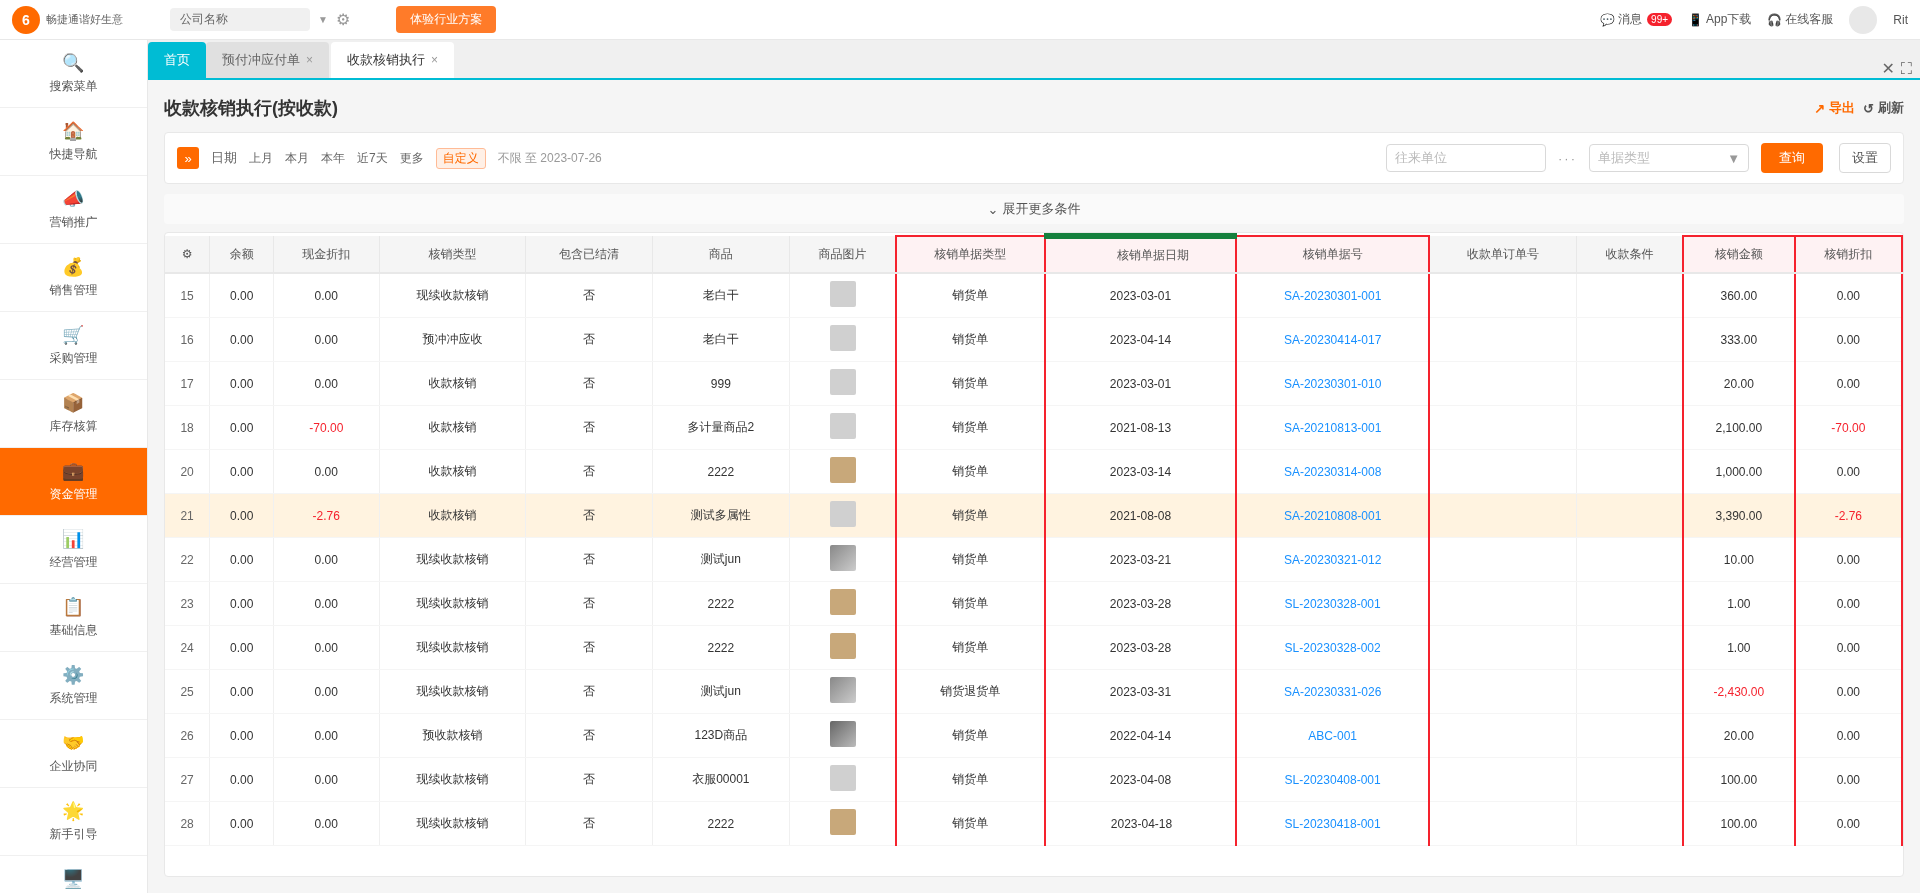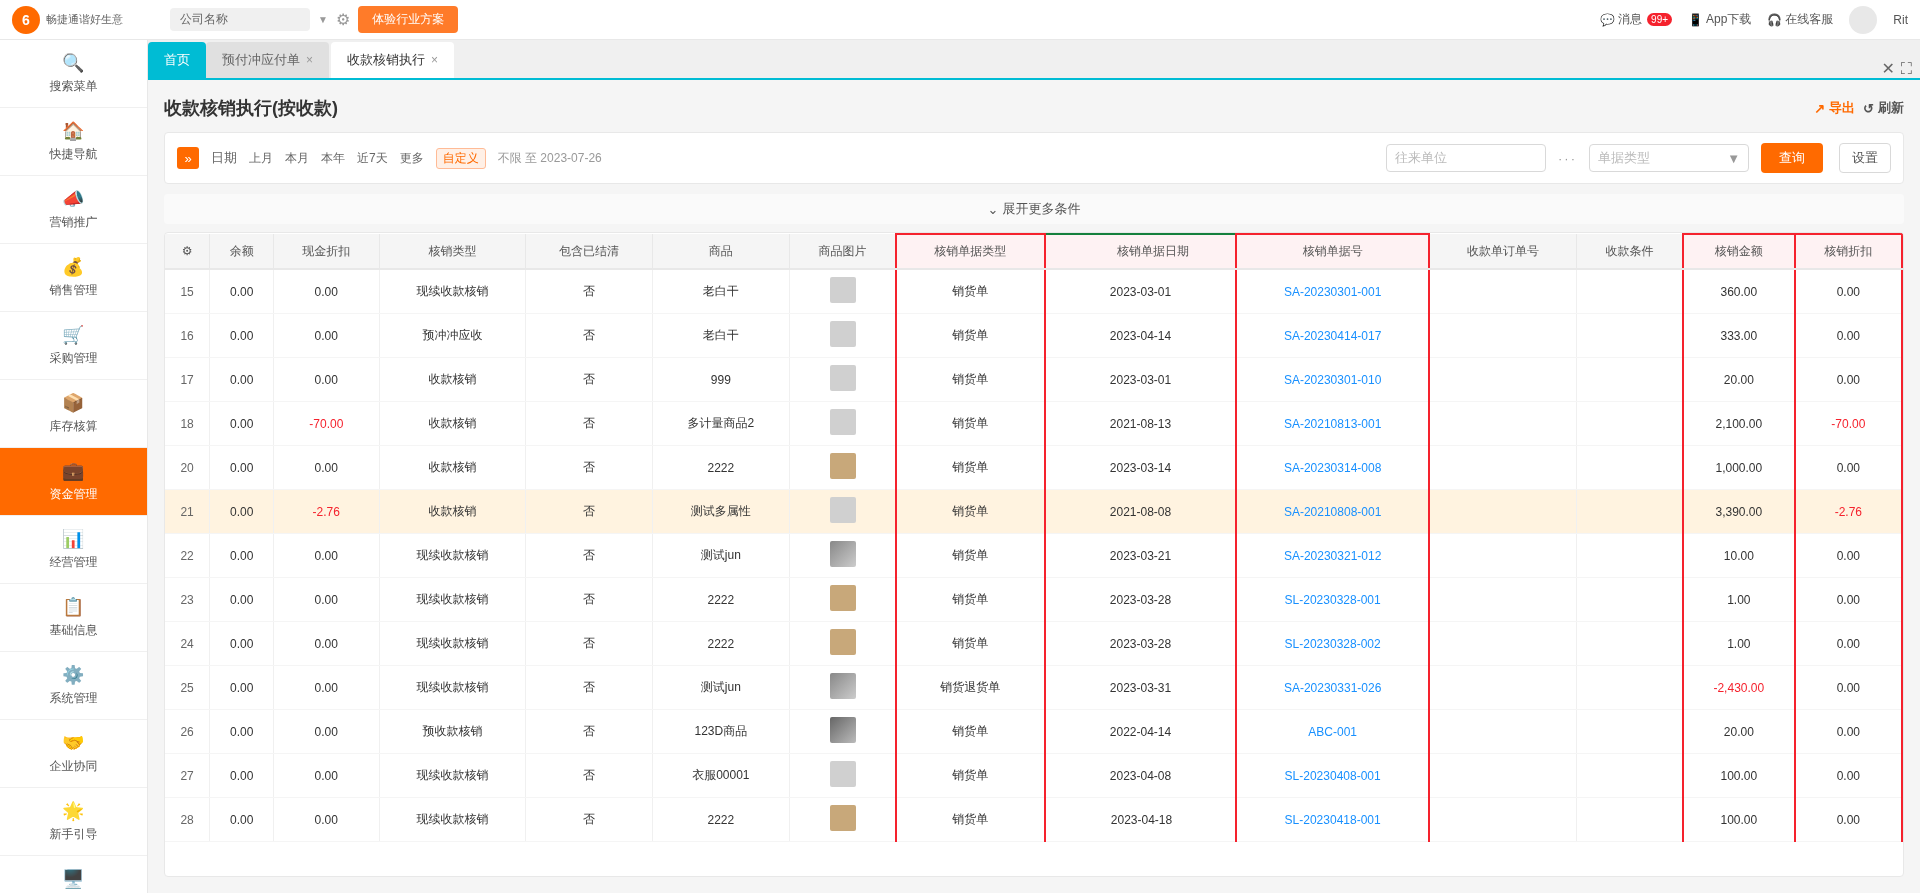--- a/index.html
+++ b/index.html
@@ -26,21 +26,21 @@
     .top-bar-center {
       flex: 1; display: flex; align-items: center; gap: 8px;
     }
     .company-name {
       background: #f0f0f0; border-radius: 4px; padding: 3px 10px; font-size: 12px; color: #666; min-width: 140px;
     }
     .chevron-down { color: #999; font-size: 10px; }
     .settings-icon { color: #999; font-size: 16px; cursor: pointer; }
     .trial-btn {
       background: #ff7b29; color: #fff; border: none; border-radius: 4px;
-      padding: 5px 14px; font-size: 12px; cursor: pointer;
+      padding: 5px 14px; font-size: 12px; cursor: pointer; margin-left: 38px;
     }
     .top-bar-right {
       display: flex; align-items: center; gap: 16px; font-size: 12px; color: #555;
     }
     .badge-red {
       background: #f5222d; color: #fff; border-radius: 8px; font-size: 10px;
       padding: 1px 4px; margin-left: 2px;
     }
     .top-right-icon { cursor: pointer; display: flex; align-items: center; gap: 3px; }
     .user-avatar { width: 28px; height: 28px; background: #e8e8e8; border-radius: 50%; }
@@ -306,21 +306,21 @@
           <thead>
             <tr>
               <th>⚙</th>
               <th>余额</th>
               <th>现金折扣</th>
               <th>核销类型</th>
               <th>包含已结清</th>
               <th>商品</th>
               <th>商品图片</th>
               <th style="border-left: 2px solid #f5222d; border-right: 2px solid #f5222d; border-top: 2px solid #f5222d; background: rgba(245,34,45,0.06);">核销单据类型</th>
-              <th style="border-left: 2px solid #f5222d; border-right: 2px solid #f5222d; border-top: 2px solid #15803d; background: rgba(245,34,45,0.06); padding-left: 31px;">核销单据日期</th>
+              <th style="border-left: 2px solid #f5222d; border-right: 2px solid #f5222d; border-top: 6px solid #15803d; background: rgba(245,34,45,0.06); padding-left: 31px;">核销单据日期</th>
               <th style="border-left: 2px solid #f5222d; border-right: 2px solid #f5222d; border-top: 2px solid #f5222d; background: rgba(245,34,45,0.06);">核销单据号</th>
               <th>收款单订单号</th>
               <th>收款条件</th>
               <th style="border-left: 2px solid #f5222d; border-right: 2px solid #f5222d; border-top: 2px solid #f5222d; background: rgba(245,34,45,0.06);">核销金额</th>
               <th style="border-left: 2px solid #f5222d; border-right: 2px solid #f5222d; border-top: 2px solid #f5222d; background: rgba(245,34,45,0.06);">核销折扣</th>
             </tr>
           </thead>
           <tbody id="table-body">
           <tr>
                 <td style="color:#666;">15</td>

